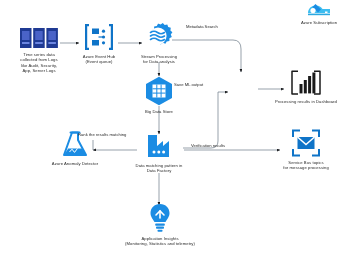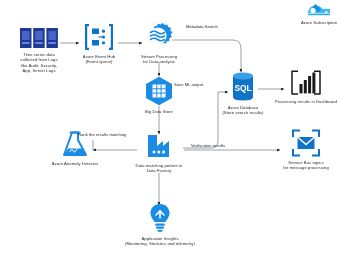--- a/index.html
+++ b/index.html
@@ -138,29 +138,20 @@
       <g stroke="#1b8ce3" stroke-width="1">
         <line x1="12.8" y1="8.5" x2="12.8" y2="21.5"></line>
         <line x1="17.1" y1="8.5" x2="17.1" y2="21.5"></line>
         <line x1="8.5" y1="12.8" x2="21.5" y2="12.8"></line>
         <line x1="8.5" y1="17.1" x2="21.5" y2="17.1"></line>
       </g>
     </svg>
     <div class="cap" style="margin-top:3px;">Big Data Store</div>
   </div>
 
-  <div class="node" style="left:213px; top:72px; width:60px;">
-    <svg class="icon-wrap" width="28" height="30" viewBox="0 0 28 30">
-      <path d="M4,4 L24,4 L24,25 Q24,28.5 14,28.5 Q4,28.5 4,25 Z" fill="#0f74c8"></path>
-      <ellipse cx="14" cy="4" rx="10" ry="3.4" fill="#3ba0e8"></ellipse>
-      <text x="14" y="19" font-family="Liberation Sans, sans-serif" font-size="8.4" font-weight="bold" fill="#ffffff" text-anchor="middle">SQL</text>
-    </svg>
-    <div class="cap" style="margin-top:3px;">Azure Database
-(Store search results)</div>
-  </div>
 
   <div class="node" style="left:264px; top:70px; width:84px;">
     <svg class="icon-wrap" width="32" height="26" viewBox="0 0 32 26">
       <path d="M8,1.2 L2,1.2 L2,24 L8,24" stroke="#1a1a1a" stroke-width="1.5" fill="none" stroke-linejoin="round"></path>
       <path d="M24,1.2 L30,1.2 L30,24 L24,24" stroke="#1a1a1a" stroke-width="1.5" fill="none" stroke-linejoin="round"></path>
       <rect x="9.5" y="14" width="3" height="9.4" fill="#1a1a1a"></rect>
       <rect x="13.8" y="10" width="3" height="13.4" fill="#1a1a1a"></rect>
       <rect x="18.1" y="6" width="3" height="17.4" fill="#1a1a1a"></rect>
       <rect x="22.4" y="2.5" width="3" height="20.9" fill="#1a1a1a"></rect>
     </svg>

